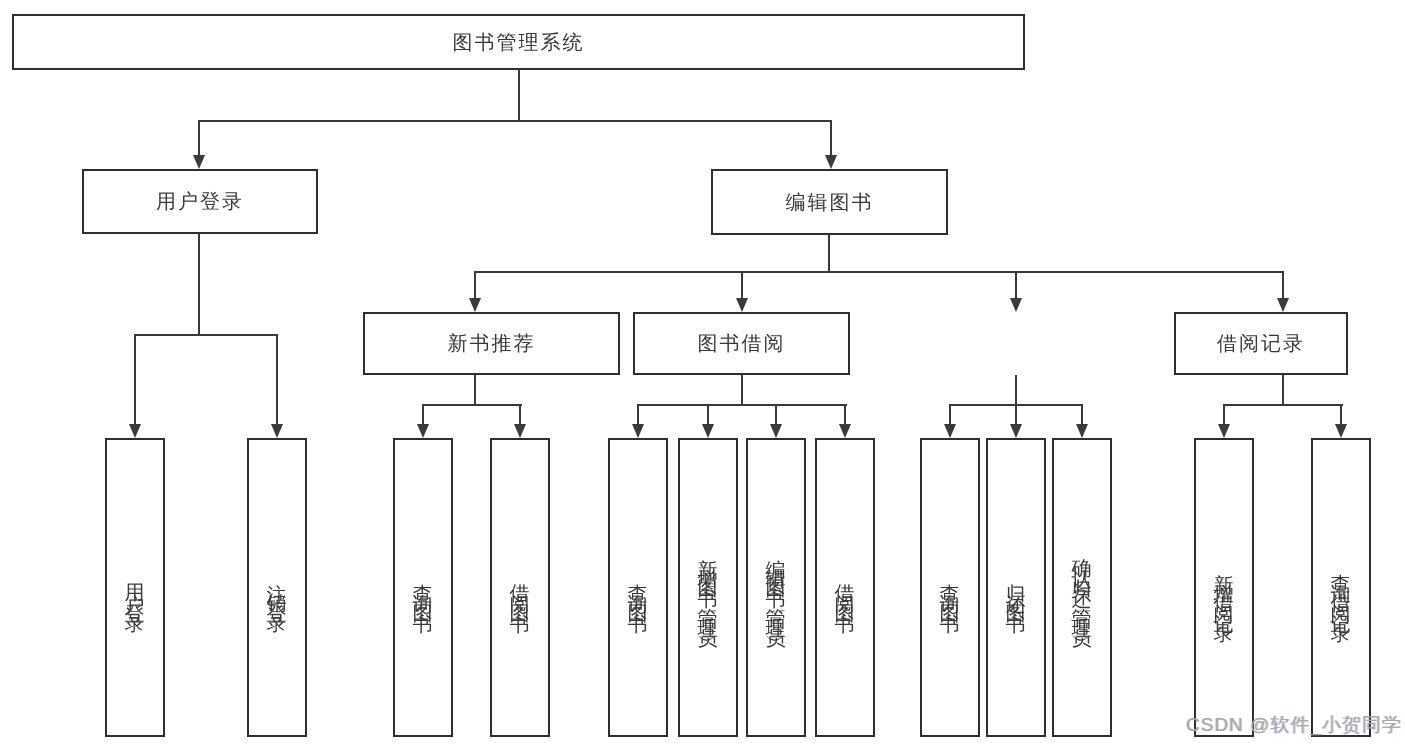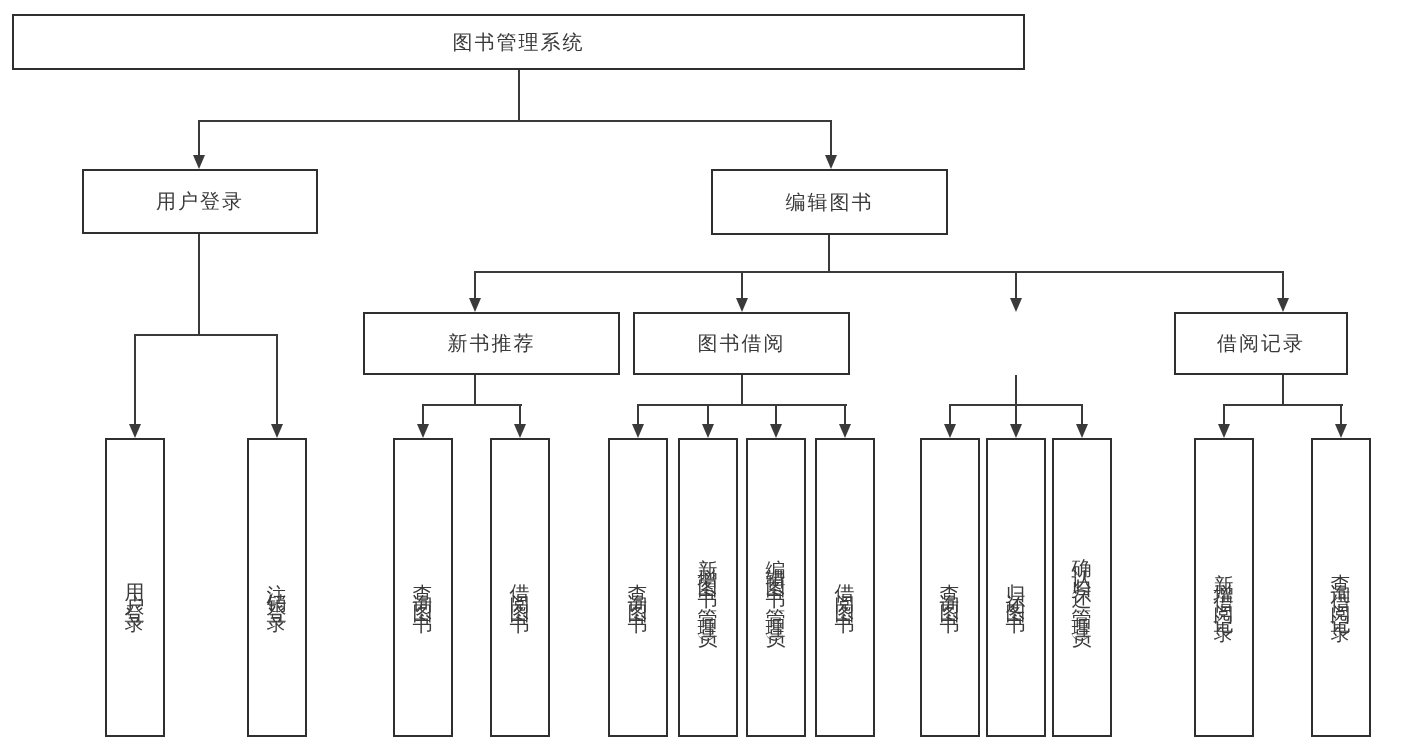--- a/index.html
+++ b/index.html
@@ -167,14 +167,15 @@
   <div class="vline" style="left:1081px;top:404px;height:21px"></div>
   <div class="arrow" style="left:1076px;top:424px"></div>
 
   <div class="vline" style="left:1282px;top:375px;height:31px"></div>
   <div class="hline" style="left:1223px;top:404px;width:120px"></div>
   <div class="vline" style="left:1223px;top:404px;height:21px"></div>
   <div class="arrow" style="left:1218px;top:424px"></div>
   <div class="vline" style="left:1340px;top:404px;height:21px"></div>
   <div class="arrow" style="left:1335px;top:424px"></div>
 
+  <div class="watermark">CSDN @软件_小贺同学</div>
 
 </div>
 
 </body></html>

